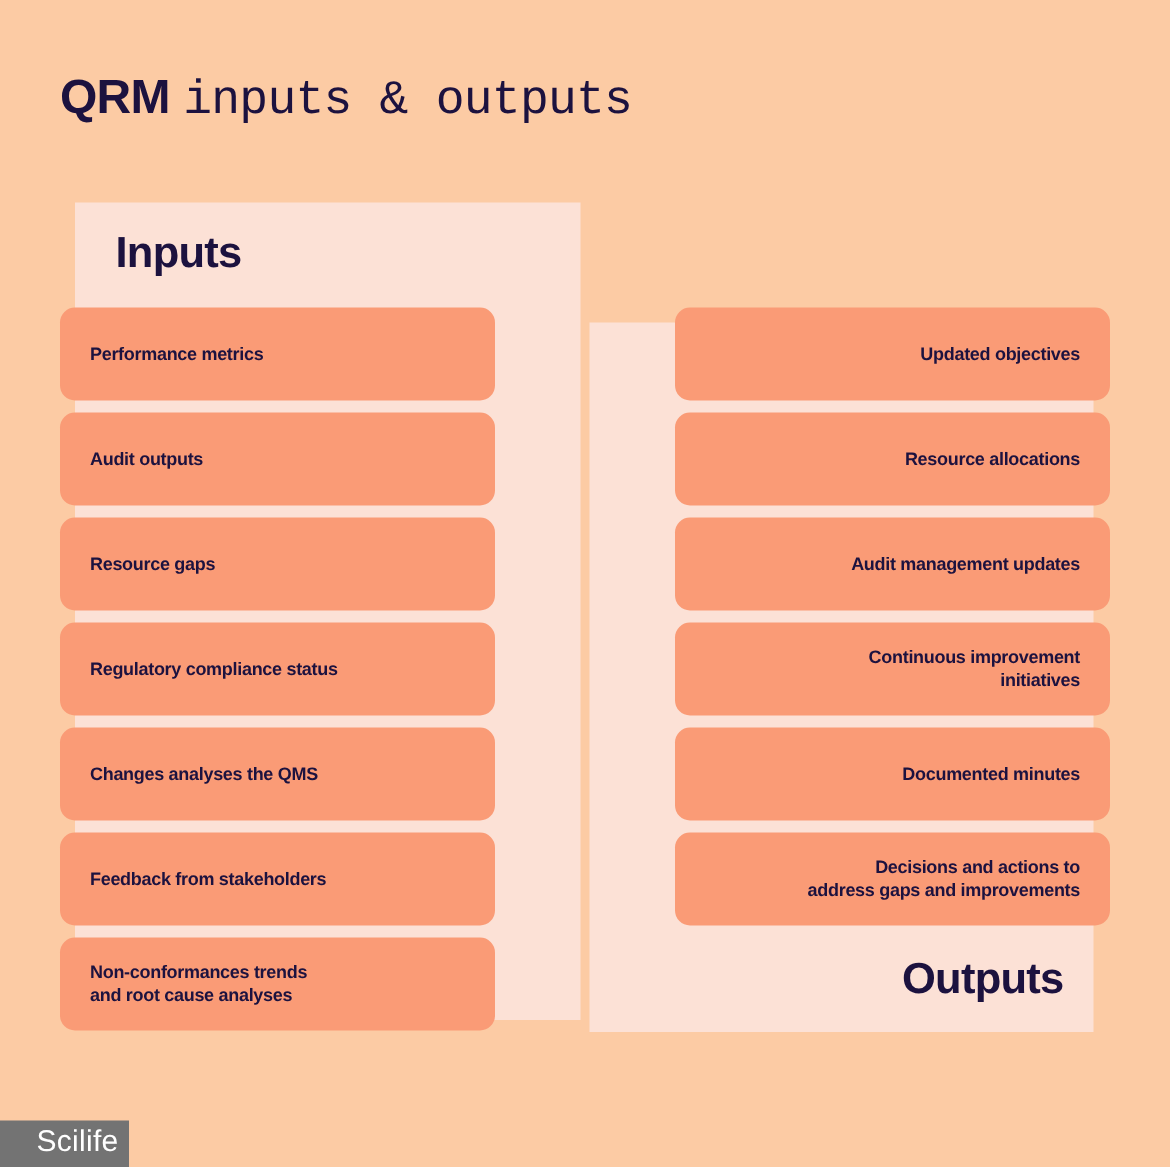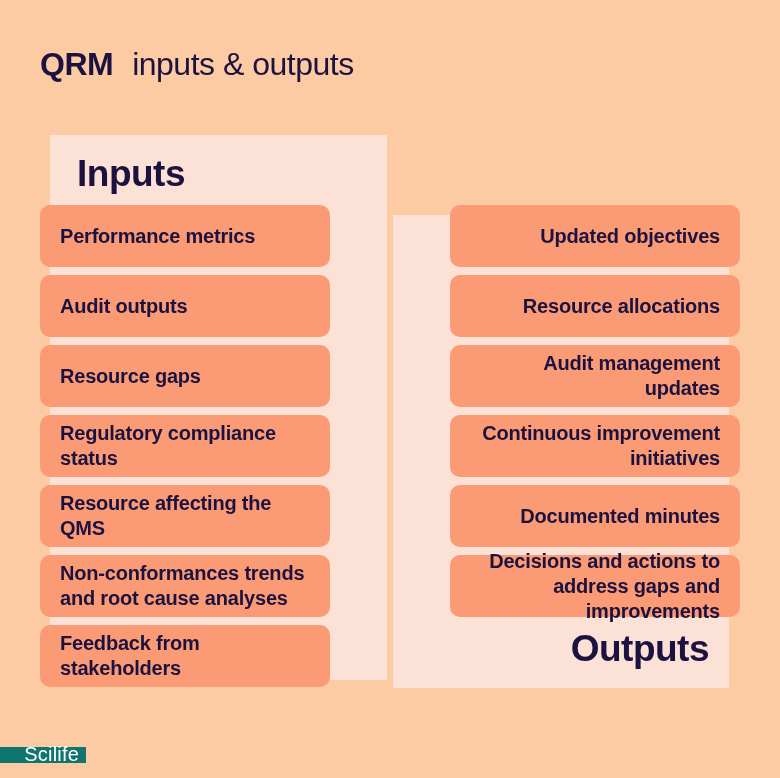--- a/index.html
+++ b/index.html
@@ -18,42 +18,42 @@
   }
   .title {
     position: absolute;
     left: 40px;
     top: 46px;
     font-size: 32px;
     letter-spacing: -0.5px;
     white-space: nowrap;
   }
   .title .brand { font-weight: 700; }
-  .title .rest { font-weight: 400; margin-left: 19px; }
+  .title .rest { font-weight: 400; margin-left: 9px; font-family: Liberation Mono, monospace; }
 
   .panel {
     position: absolute;
     background: #FCE1D6;
   }
   .panel-left {
     left: 50px;
     top: 135px;
     width: 337px;
     height: 545px;
   }
   .panel-right {
     left: 393px;
     top: 215px;
     width: 336px;
     height: 473px;
   }
   .panel-heading {
     position: absolute;
     font-weight: 700;
-    font-size: 37px;
+    font-size: 29px;
     letter-spacing: -0.5px;
     color: #1C123F;
   }
   .heading-inputs {
     left: 27px;
     top: 18px;
   }
   .heading-outputs {
     right: 20px;
     bottom: 18px;
@@ -71,37 +71,37 @@
   .cards-right { left: 450px; }
 
   .card {
     height: 62px;
     background: #FA9B76;
     border-radius: 10px;
     display: flex;
     align-items: center;
     box-sizing: border-box;
     padding: 13px 20px;
-    font-size: 20px;
+    font-size: 12px;
     font-weight: 600;
     line-height: 1.25;
     letter-spacing: -0.2px;
     white-space: pre-line;
     color: #1C123F;
   }
   .cards-left .card  { justify-content: flex-start; text-align: left; }
   .cards-right .card { justify-content: flex-end;  text-align: right; }
 
   .logo-badge {
     position: absolute;
     left: 0;
     top: 747px;
     width: 86px;
-    height: 16px;
-    background: #0f766e;
+    height: 31px;
+    background: #737373;
     color: #FFFFFF;
     display: flex;
     align-items: center;
     justify-content: flex-end;
     box-sizing: border-box;
     padding: 0 7px 2px 0;
     font-size: 20px;
     font-weight: 400;
     letter-spacing: 0.2px;
   }
@@ -121,24 +121,24 @@
 
   <div class="panel panel-right">
     <div class="panel-heading heading-outputs">Outputs</div>
   </div>
 
   <div class="cards cards-left">
     <div class="card">Performance metrics</div>
     <div class="card">Audit outputs</div>
     <div class="card">Resource gaps</div>
     <div class="card">Regulatory compliance status</div>
-    <div class="card">Resource affecting the QMS</div>
+    <div class="card">Changes analyses the QMS</div>
+    <div class="card">Feedback from stakeholders</div>
     <div class="card">Non-conformances trends
 and root cause analyses</div>
-    <div class="card">Feedback from stakeholders</div>
   </div>
 
   <div class="cards cards-right">
     <div class="card">Updated objectives</div>
     <div class="card">Resource allocations</div>
     <div class="card">Audit management updates</div>
     <div class="card">Continuous improvement
 initiatives</div>
     <div class="card">Documented minutes</div>
     <div class="card">Decisions and actions to

